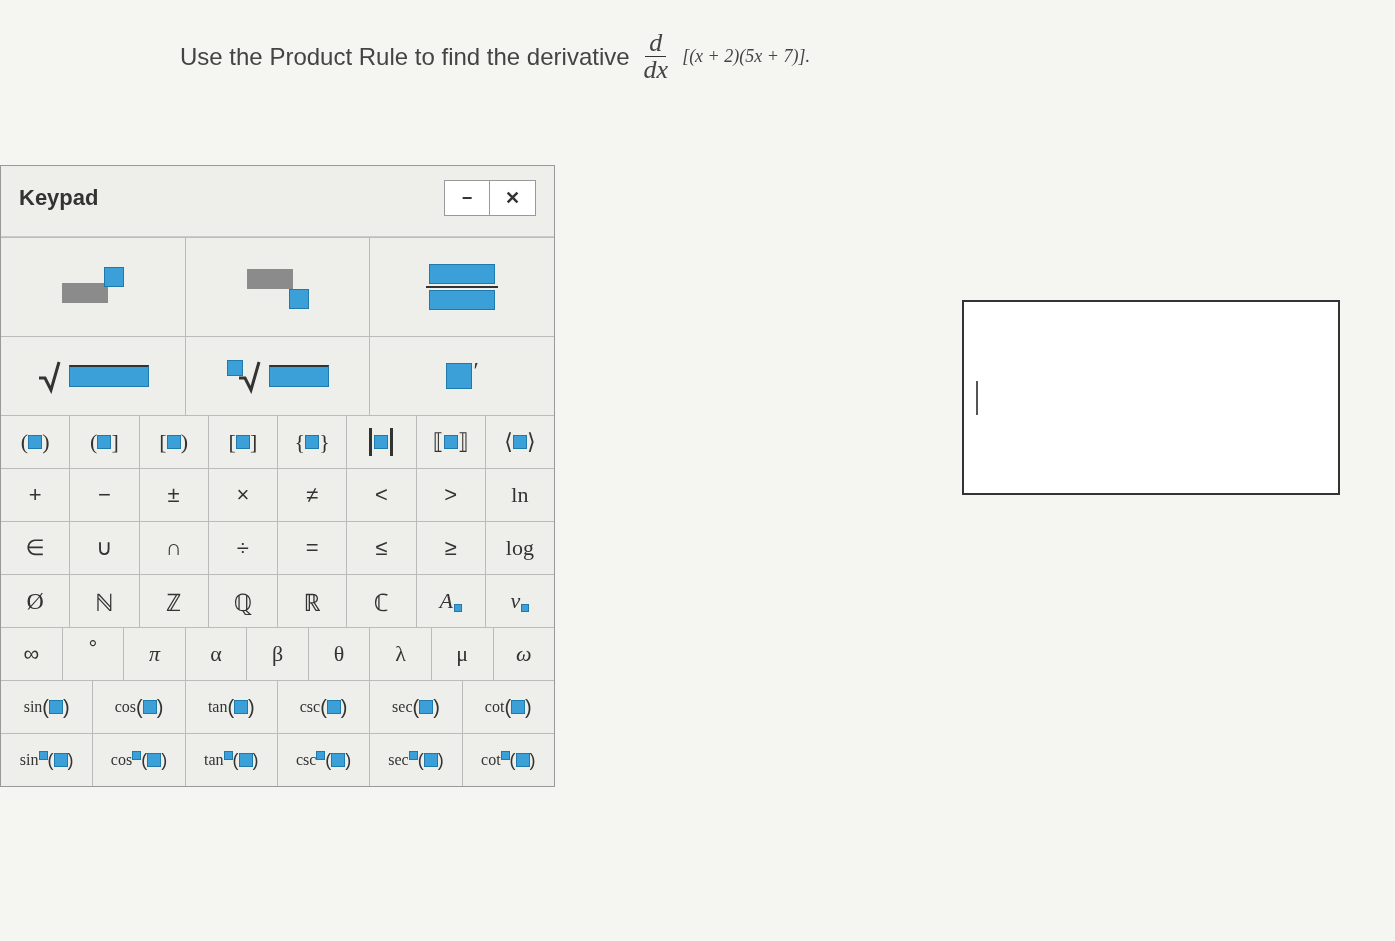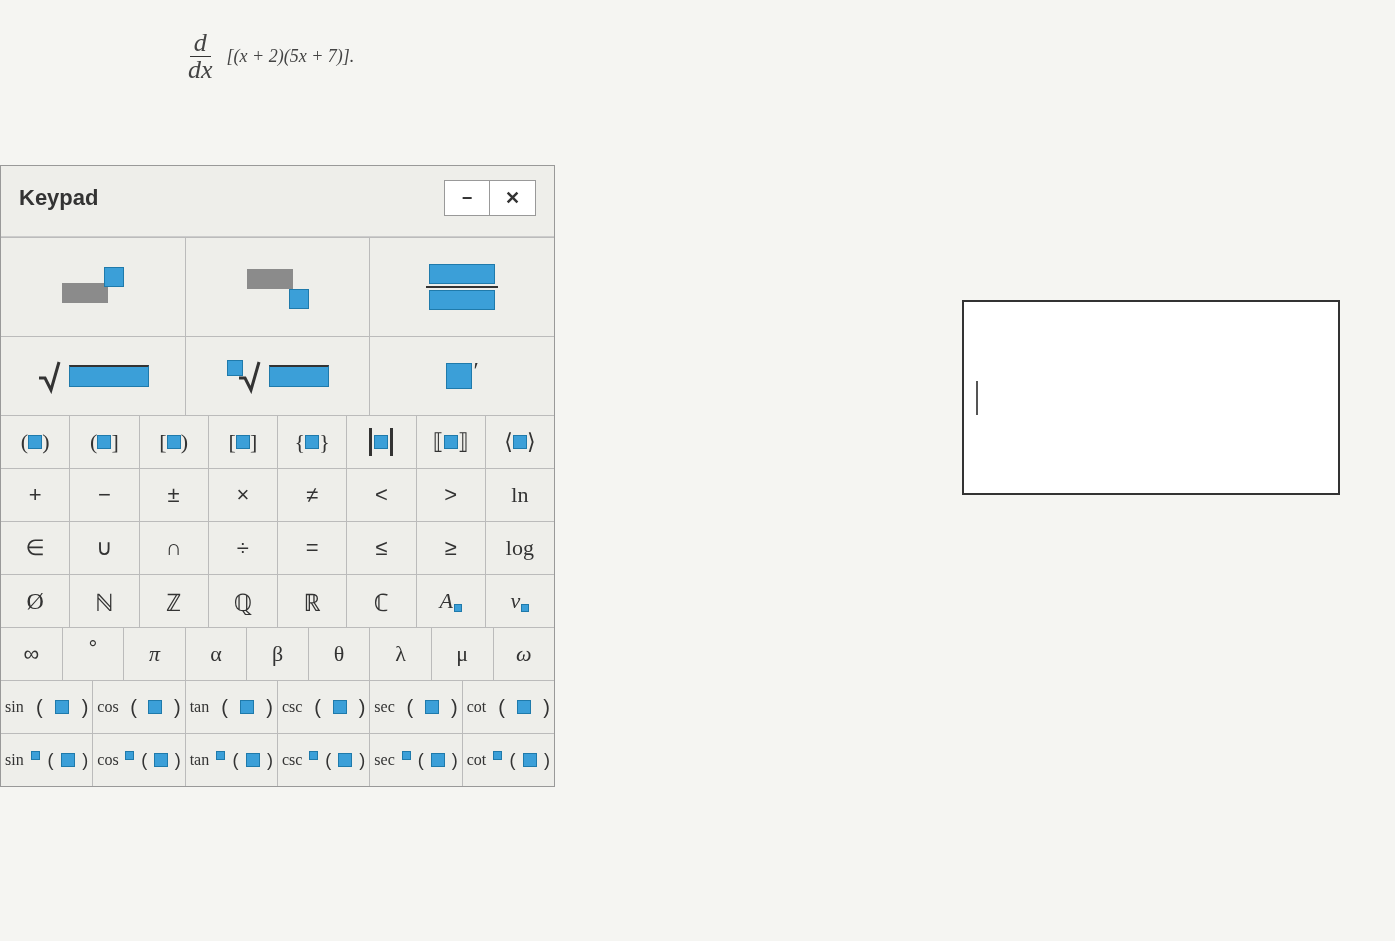--- a/index.html
+++ b/index.html
@@ -88,21 +88,21 @@
     background: #eeeeea;
     cursor: pointer;
     position: relative;
     padding: 4px;
   }
   .cell:first-child { border-left: none; }
   .big-row .cell { min-height: 98px; }
   .mid-row .cell { min-height: 78px; }
   .cell .serif { font-family: 'Times New Roman', serif; }
   .cell .ds { font-family: 'Times New Roman', serif; font-size: 24px; }
-  .trig-row .cell { font-size: 16px; justify-content: space-between; }
+  .trig-row .cell { font-size: 16px; }
   
   .box-icon {
     display: inline-block;
     width: 14px; height: 14px;
     background: #3b9fd8;
     border: 1px solid #1f7aab;
   }
   .box-blue {
     display: inline-block;
     background: #3b9fd8;
@@ -141,20 +141,21 @@
     transform: translateY(-50%);
     width: 2px;
     height: 34px;
     background: #555;
   }
 </style>
 </head>
 <body>
 
 <div class="question">
+  <span>Use the Product Rule to find the derivative</span>
   <span class="frac">
     <span class="num">d</span>
     <span class="den">dx</span>
   </span>
   <span class="mathpart">[(x + 2)(5x + 7)].</span>
 </div>
 
 <div class="keypad">
   <div class="keypad-header">
     <span class="keypad-title">Keypad</span>

